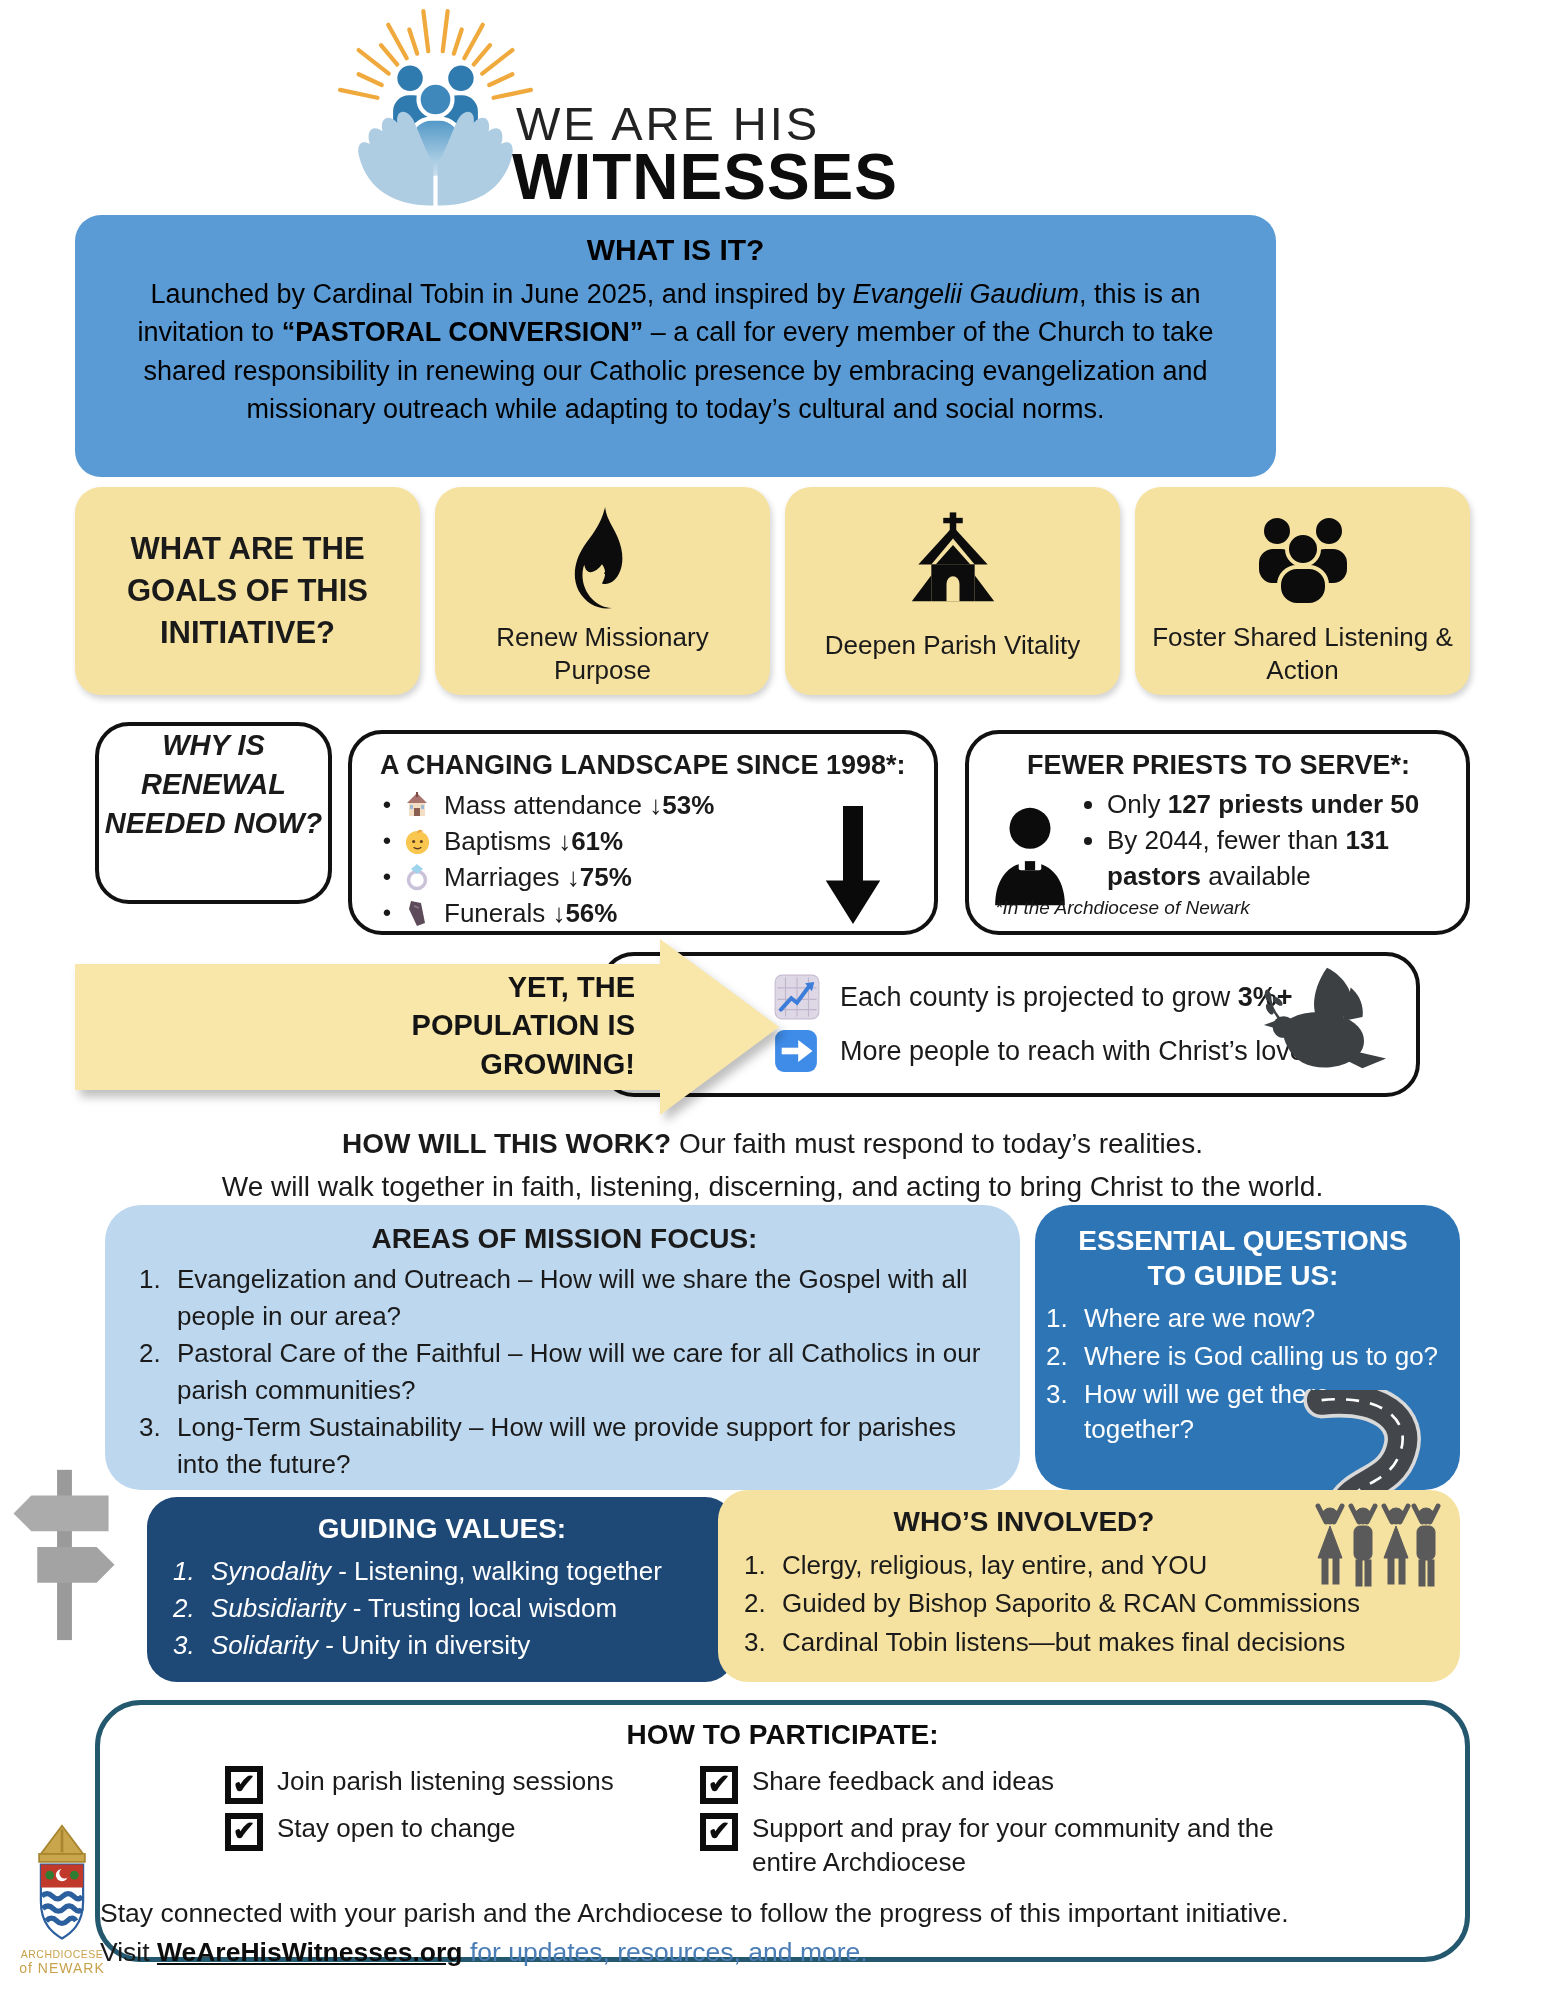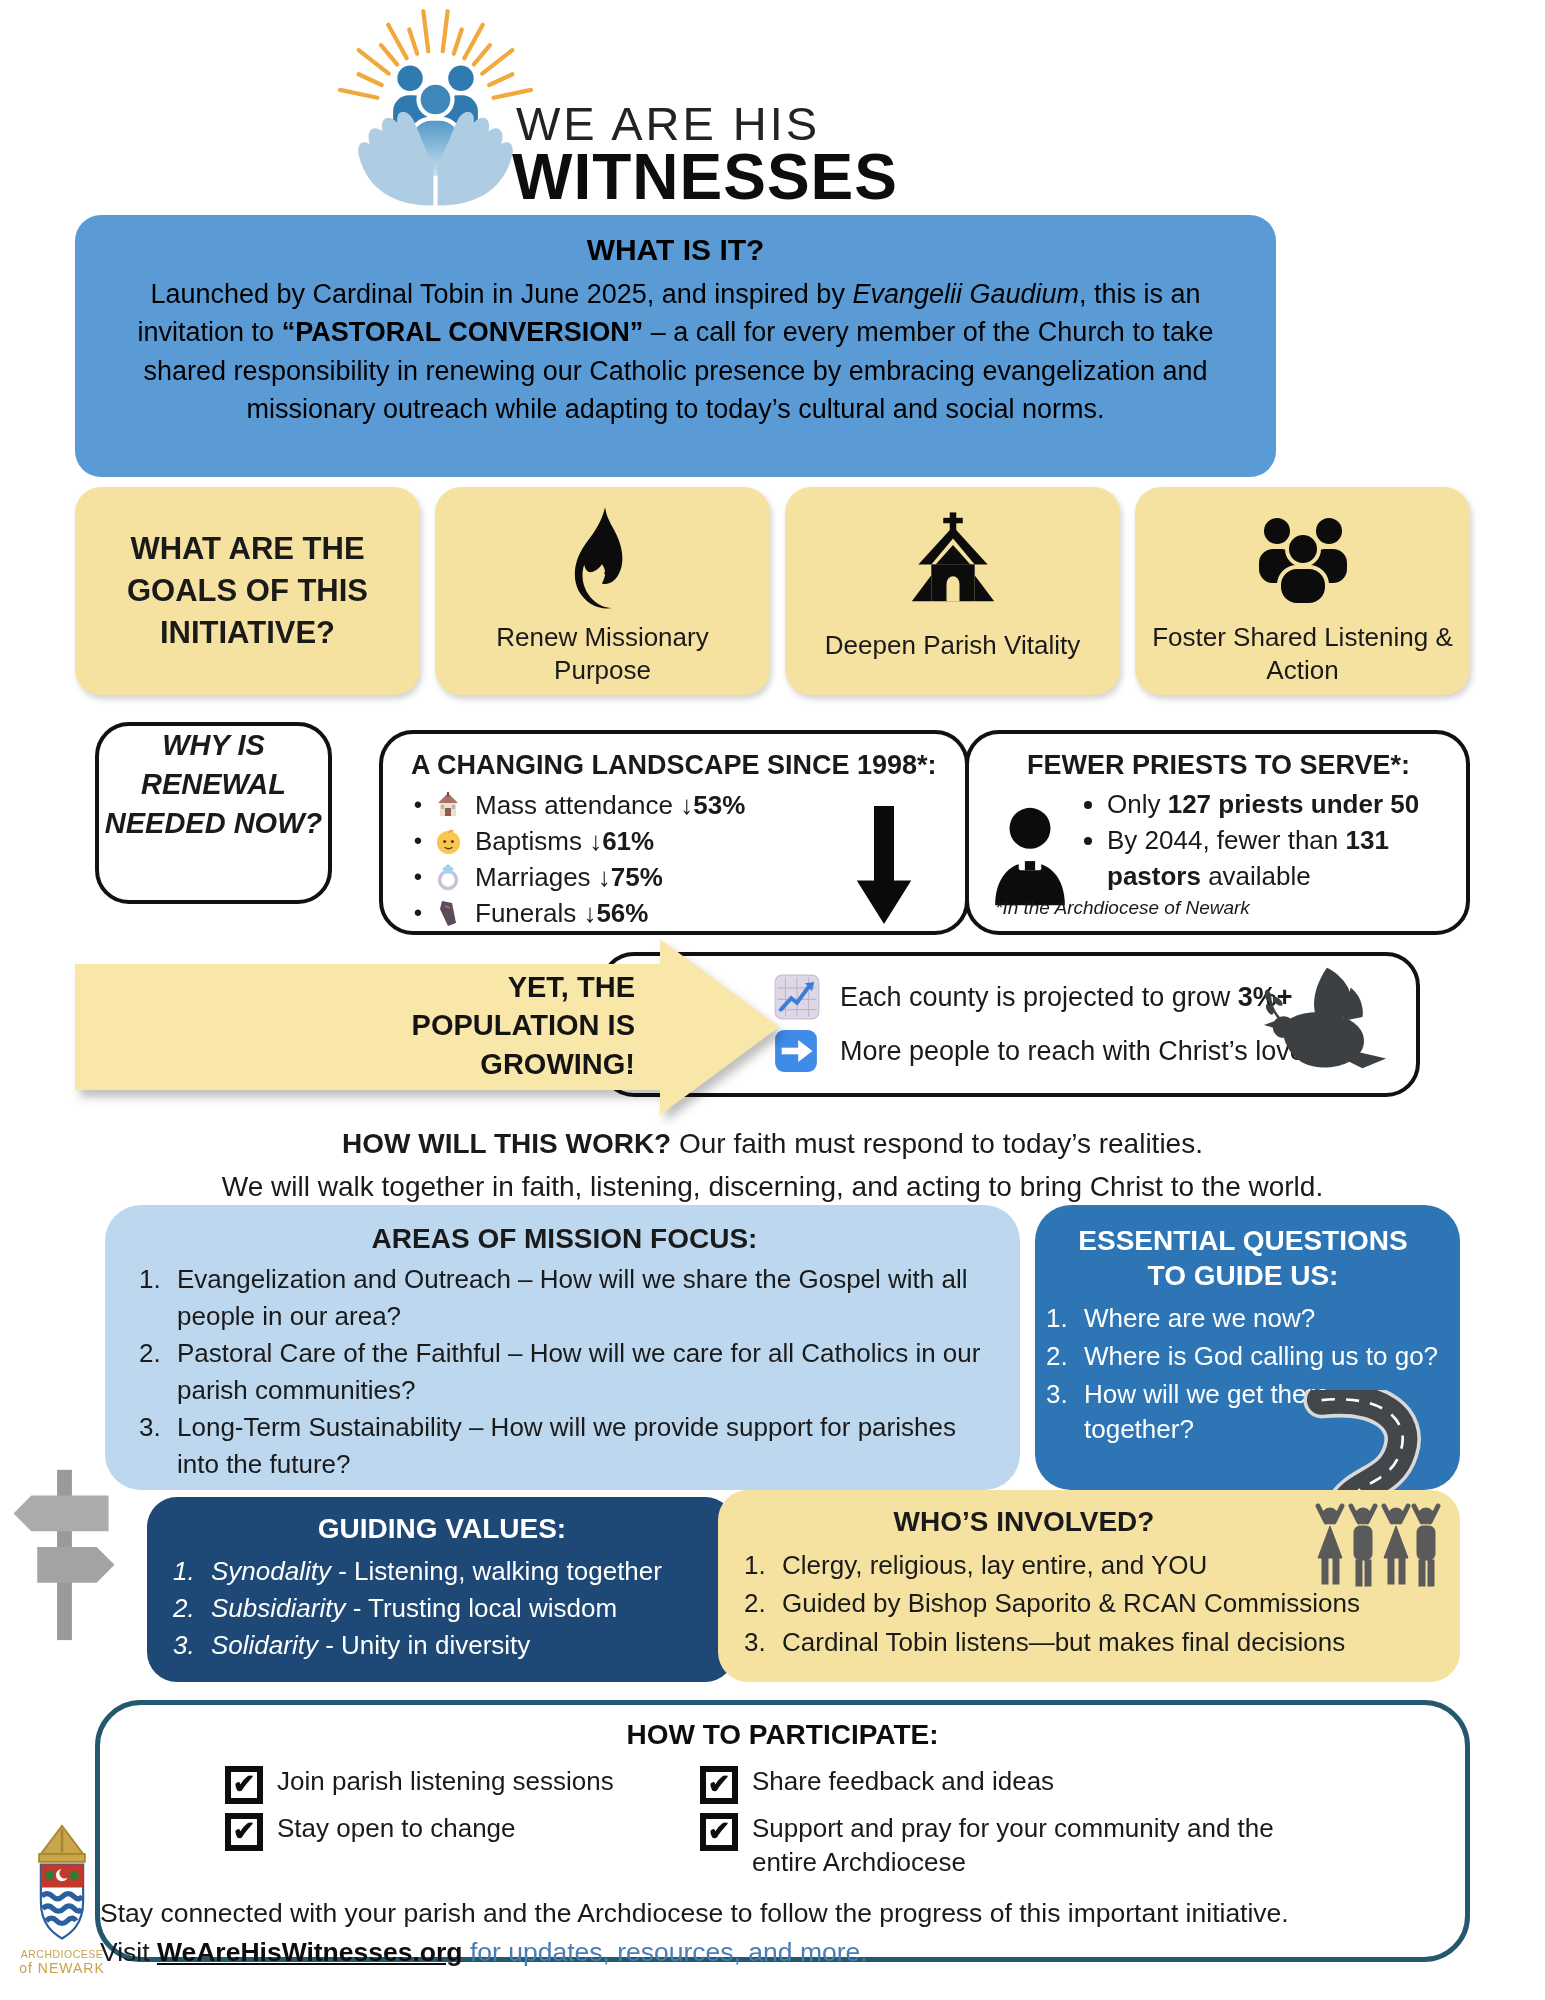--- a/index.html
+++ b/index.html
@@ -28,21 +28,21 @@
   .goal-q{left:75px;width:345px;display:flex;align-items:center;justify-content:center;
     font-size:31px;font-weight:800;line-height:1.35;padding:0 26px;}
   .goal-card{width:335px;display:flex;flex-direction:column;align-items:center;justify-content:flex-start;padding-top:16px;}
   .goal-card .gicon{height:112px;display:flex;align-items:center;justify-content:center;}
   .goal-card .glabel{font-size:26px;line-height:1.28;margin-top:6px;padding:0 14px;}
 
   
   .outline-box{background:#fff;border:4px solid #111;border-radius:34px;box-sizing:border-box;}
   .why-box{left:95px;top:722px;width:237px;height:182px;display:flex;align-items:flex-start;justify-content:center;
     text-align:center;font-size:29px;font-weight:800;font-style:italic;line-height:1.35;}
-  .land-box{left:348px;top:730px;width:590px;height:205px;padding:14px 22px;margin-left:31px;}
+  .land-box{left:348px;top:730px;width:590px;height:205px;padding:14px 22px;}
   .land-box h3{margin:2px 0 6px 6px;font-size:27px;}
   .stat-row{display:flex;align-items:center;font-size:26px;height:36px;}
   .stat-row .dot{width:26px;text-align:center;font-size:24px;}
   .stat-row .s-ic{width:34px;text-align:center;margin-right:10px;display:flex;justify-content:center;}
   .big-down{position:absolute;right:52px;top:72px;width:58px;height:118px;}
   .priest-box{left:965px;top:730px;width:505px;height:205px;padding:12px 20px;}
   .priest-box h3{margin:4px 0 6px 38px;font-size:27px;}
   .priest-ic{position:absolute;left:20px;top:70px;width:82px;height:104px;}
   .p-list{margin:0 0 0 118px;padding:0;font-size:26px;line-height:1.38;}
   .p-list li{margin:0;}

